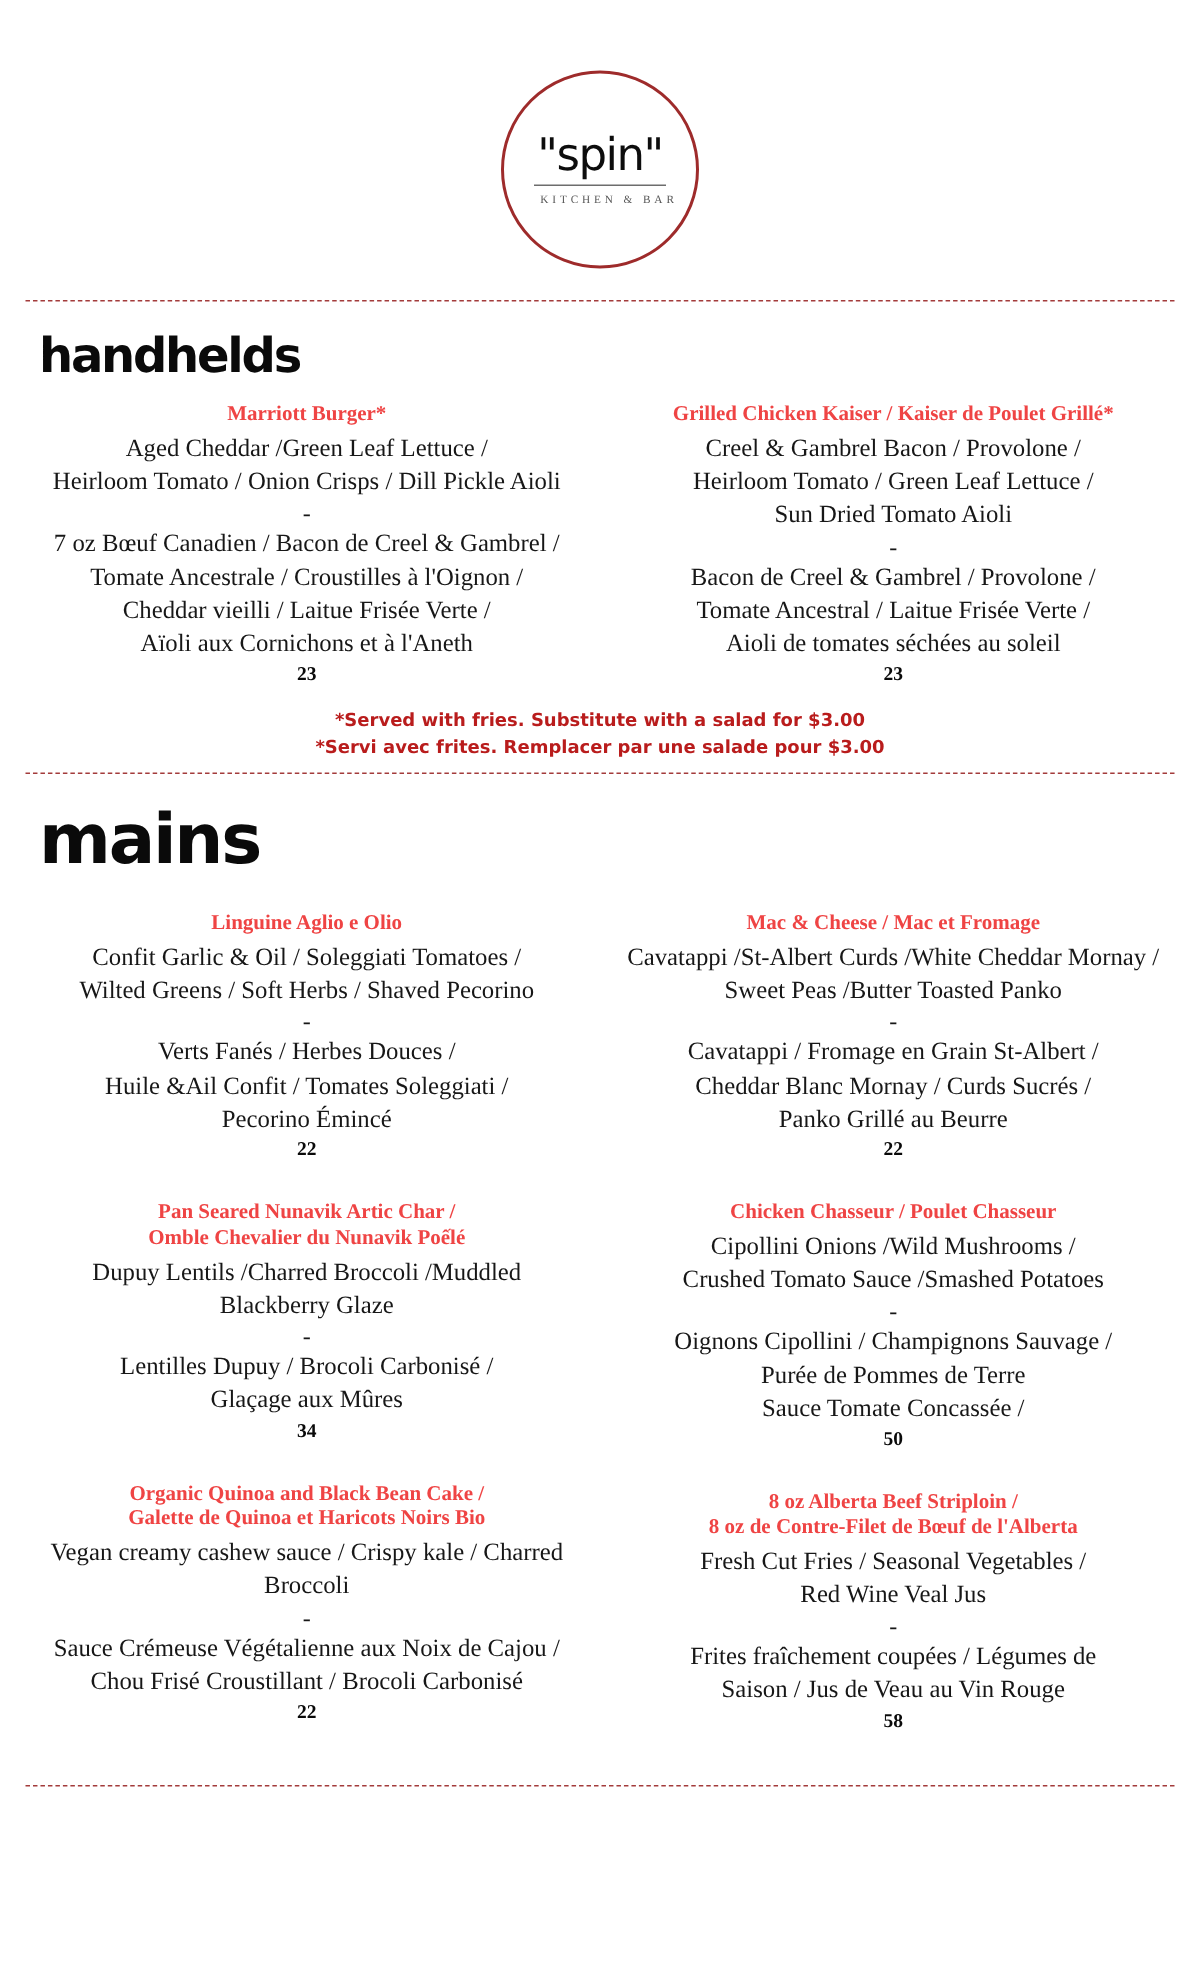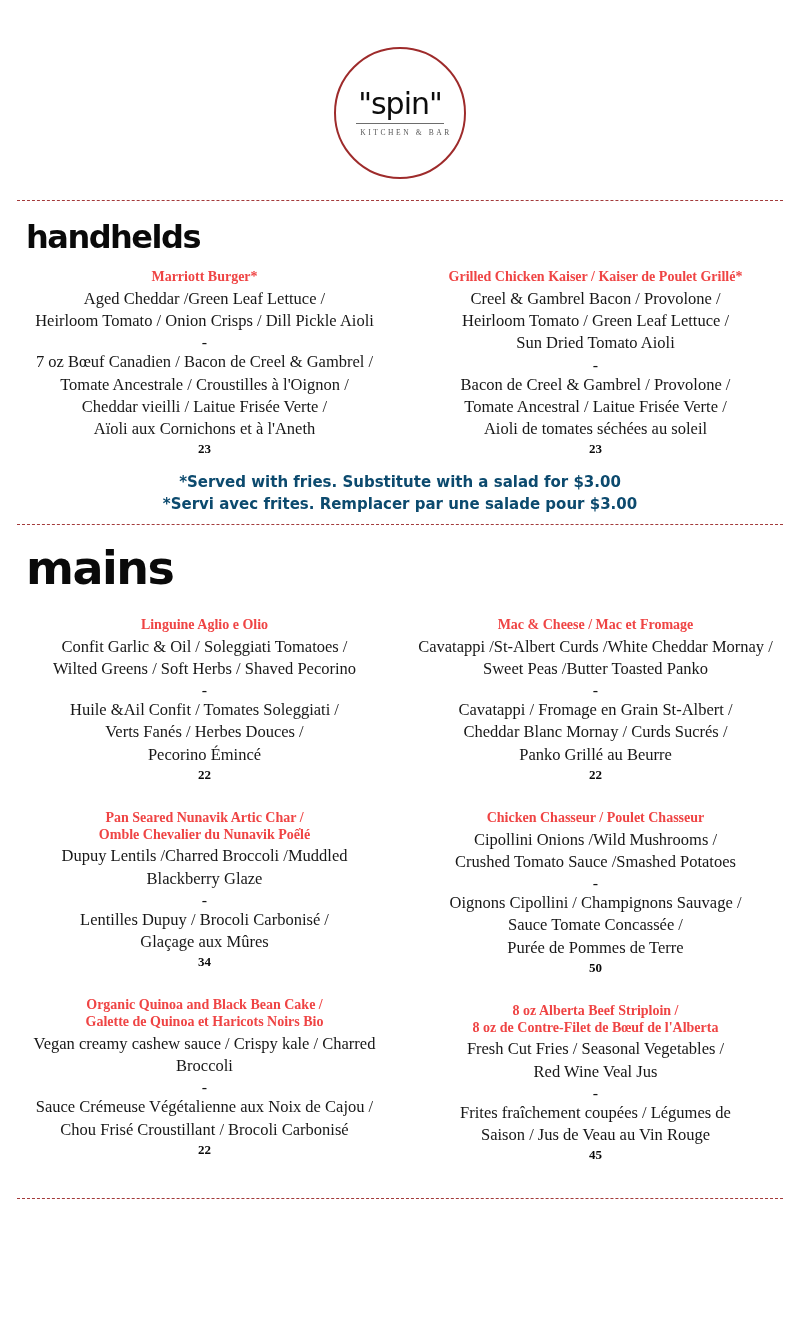--- a/index.html
+++ b/index.html
@@ -125,23 +125,23 @@
     line-height: 1.3;
     margin-top: 1px;
     color: #0a0a0a;
   }
 
   
   .footnote {
     text-align: center;
     font-family: "DejaVu Sans", sans-serif;
     font-weight: bold;
-    font-size: 15px;
+    font-size: 12px;
     line-height: 1.45;
-    color: #0c4a6e;
+    color: #b91c1c;
     margin-top: 14px;
   }
 
   .spacer-bottom { height: 2px; }
 </style>
 </head>
 <body>
 
 <div class="logo-wrap">
   <div class="logo-circle" style="border-color: rgb(158, 43, 43);">
@@ -196,22 +196,22 @@
 <div>
   <div class="section-title mains">mains</div>
 
   <div class="menu-grid mains-grid">
     <div class="col" id="mn-left">
         <div class="item">
           <div class="item-name">Linguine Aglio e Olio</div>
           <div class="item-desc-line">Confit Garlic &amp; Oil / Soleggiati Tomatoes /</div>
           <div class="item-desc-line">Wilted Greens / Soft Herbs / Shaved Pecorino</div>
           <div class="item-sep">-</div>
+          <div class="item-desc-line">Verts Fanés / Herbes Douces /</div>
           <div class="item-desc-line">Huile &amp;Ail Confit / Tomates Soleggiati /</div>
-          <div class="item-desc-line">Verts Fanés / Herbes Douces /</div>
           <div class="item-desc-line">Pecorino Émincé</div>
           <div class="item-price">22</div>
         </div>
         <div class="item">
           <div class="item-name">Pan Seared Nunavik Artic Char /<br>Omble Chevalier du Nunavik Poếlé</div>
           <div class="item-desc-line">Dupuy Lentils /Charred Broccoli /Muddled</div>
           <div class="item-desc-line">Blackberry Glaze</div>
           <div class="item-sep">-</div>
           <div class="item-desc-line">Lentilles Dupuy / Brocoli Carbonisé /</div>
           <div class="item-desc-line">Glaçage aux Mûres</div>
@@ -237,31 +237,31 @@
           <div class="item-desc-line">Cheddar Blanc Mornay / Curds Sucrés /</div>
           <div class="item-desc-line">Panko Grillé au Beurre</div>
           <div class="item-price">22</div>
         </div>
         <div class="item">
           <div class="item-name">Chicken Chasseur / Poulet Chasseur</div>
           <div class="item-desc-line">Cipollini Onions /Wild Mushrooms /</div>
           <div class="item-desc-line">Crushed Tomato Sauce /Smashed Potatoes</div>
           <div class="item-sep">-</div>
           <div class="item-desc-line">Oignons Cipollini / Champignons Sauvage /</div>
+          <div class="item-desc-line">Purée de Pommes de Terre</div>
           <div class="item-desc-line">Sauce Tomate Concassée /</div>
-          <div class="item-desc-line">Purée de Pommes de Terre</div>
           <div class="item-price">50</div>
         </div>
         <div class="item">
           <div class="item-name">8 oz Alberta Beef Striploin /<br>8 oz de Contre-Filet de Bœuf de l'Alberta</div>
           <div class="item-desc-line">Fresh Cut Fries / Seasonal Vegetables /</div>
           <div class="item-desc-line">Red Wine Veal Jus</div>
           <div class="item-sep">-</div>
           <div class="item-desc-line">Frites fraîchement coupées / Légumes de</div>
           <div class="item-desc-line">Saison / Jus de Veau au Vin Rouge</div>
-          <div class="item-price">45</div>
+          <div class="item-price">58</div>
         </div>
       </div>
   </div>
 </div>
 
 <div class="divider divider-bottom" style="border-top-color: rgb(163, 59, 59);"></div>
 <div class="spacer-bottom"></div>
 
 </body></html>

